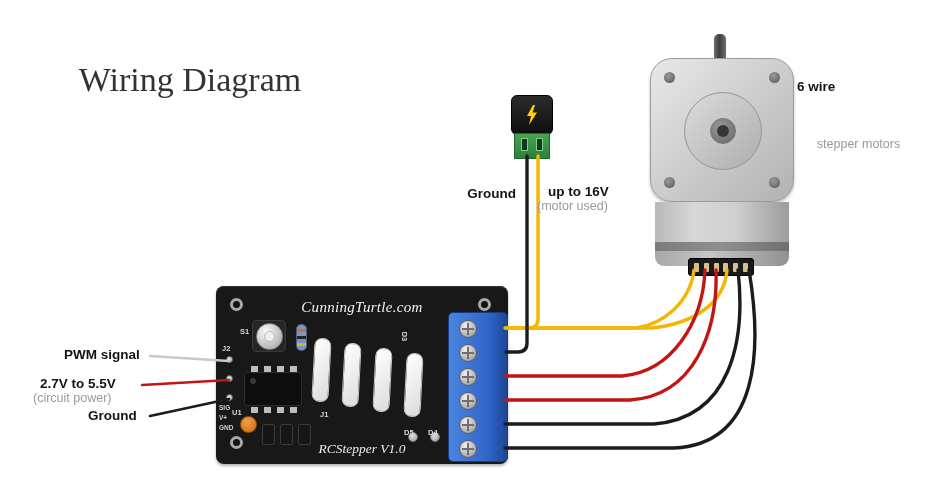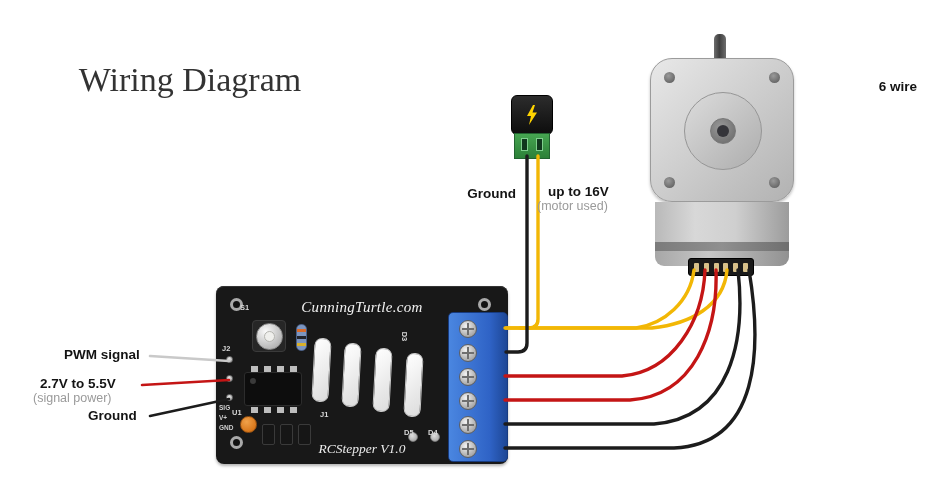--- a/index.html
+++ b/index.html
@@ -32,21 +32,21 @@
   .mhole{width:11px;height:11px;border-radius:50%;background:radial-gradient(circle at 40% 35%,#9a9a9a,#555)}
   .m1{left:13px;top:13px}.m2{right:13px;top:13px}.m3{left:13px;bottom:13px}.m4{right:13px;bottom:13px}
   .motor-ring{left:33px;top:33px;width:78px;height:78px;border-radius:50%;background:linear-gradient(135deg,#dcdcdc,#adadad);border:1px solid #969696}
   .motor-hub{left:59px;top:59px;width:26px;height:26px;border-radius:50%;background:radial-gradient(circle at 40% 35%,#999,#666);border:1px solid #777}
   .motor-hub::after{content:"";position:absolute;left:6px;top:6px;width:12px;height:12px;border-radius:50%;background:#35353a}
   .motor-body{left:7px;top:168px;width:134px;height:40px;background:linear-gradient(90deg,#b9b9b9,#d8d8d8 30%,#cfcfcf 60%,#9c9c9c)}
   .motor-band{left:7px;top:208px;width:134px;height:9px;background:linear-gradient(90deg,#7b7b7b,#8f8f8f,#6f6f6f)}
   .motor-flange{left:7px;top:217px;width:134px;height:15px;background:linear-gradient(90deg,#a7a7a7,#c6c6c6 40%,#919191);border-radius:0 0 9px 9px}
   .motor-connector{left:40px;top:224px;width:66px;height:18px;background:#191919;border:1px solid #000;border-radius:3px;display:flex;align-items:center;justify-content:space-evenly;z-index:3}
   .cpin{position:static!important;width:5px;height:9px;background:#d7c089;border-radius:1px}
-  .motor-type{left:797px;top:78px;width:120px;text-align:right;line-height:1.3;z-index:6}
+  .motor-type{left:797px;top:78px;width:120px;text-align:left;line-height:1.3;z-index:6}
   .motor-type div{position:static}
   .motor-note{left:790px;top:136px;width:137px;text-align:center;line-height:1.3;z-index:6}
   .motor-note div{position:static}
 
   
   .board{left:216px;top:286px;width:292px;height:178px;z-index:2}
   .pcb{left:0;top:0;width:292px;height:178px;background:var(--pcb,#181818);border-radius:8px;box-shadow:inset 0 1px 0 #343434,0 2px 3px rgba(0,0,0,.3)}
   .bhole{width:13px;height:13px;border-radius:50%;background:#111;border:3px solid #a9a9a9}
   .b1{left:14px;top:12px}.b2{left:262px;top:12px}.b3{left:14px;top:150px}.b4{left:262px;top:150px}
   .brand{top:13px;left:20px;width:252px;text-align:center;color:#f2f2f2;font-family:"Liberation Serif",serif;font-style:italic;font-size:15px;letter-spacing:.3px}
@@ -69,21 +69,21 @@
   .sc1{left:192px;top:146px}.sc2{left:214px;top:146px}
   .terminal{left:232px;top:26px;width:60px;height:150px;background:linear-gradient(90deg,#4a86e0 0%,#2f63c6 70%,#1d4796 100%);border:1px solid #173b80;border-radius:5px}
   .screw{left:10px;width:18px;height:18px;border-radius:50%;background:radial-gradient(circle at 38% 32%,#f4f4f4,#b9b9b9 55%,#8d8d8d);border:1px solid #5f5f5f}
   .screw::before{content:"";position:absolute;left:50%;top:2px;bottom:2px;width:2px;background:#6f6f6f;transform:translateX(-50%)}
   .screw::after{content:"";position:absolute;top:50%;left:2px;right:2px;height:2px;background:#6f6f6f;transform:translateY(-50%)}
   .t1{top:7px}.t2{top:31px}.t3{top:55px}.t4{top:79px}.t5{top:103px}.t6{top:127px}
   .pad{width:7px;height:7px;border-radius:50%;background:radial-gradient(circle at 40% 35%,#e8e8e8,#a0a0a0);border:1px solid #777}
   .p1{left:10px;top:70px}.p2{left:10px;top:89px}.p3{left:10px;top:108px}
   .silk{color:#d8d8d8;font-size:7.5px;font-weight:bold}
   .silk-j2{left:6px;top:58px}
-  .silk-s1{left:24px;top:17px}
+  .silk-s1{left:24px;top:41px}
   .silk-d3{left:184px;top:46px;transform:rotate(90deg)}
   .silk-u1{left:16px;top:122px}
   .silk-j1{left:104px;top:124px}
   .silk-d5{left:188px;top:142px}
   .silk-d4{left:212px;top:142px}
   .silk-tiny{font-size:6.5px;color:#cfcfcf;font-weight:bold}
   .silk-sig{left:3px;top:118px}
   .silk-vp{left:3px;top:128px}
   .silk-gnd{left:3px;top:138px}
 
@@ -159,20 +159,21 @@
       <div class="cpin"></div>
       <div class="cpin"></div>
       <div class="cpin"></div>
       <div class="cpin"></div>
     </div>
   </div>
   <div class="lbl motor-type">
     <div>6 wire</div>
   </div>
   <div class="sub motor-note">
+    <div>stepper motors</div>
   </div>
 
   <div class="board">
     <div class="pcb"></div>
     <div class="bhole b1"></div>
     <div class="bhole b2"></div>
     <div class="bhole b3"></div>
     <div class="bhole b4"></div>
     <div class="brand">CunningTurtle.com</div>
 
@@ -228,16 +229,16 @@
     <div class="silk silk-d4">D4</div>
     <div class="silk-tiny silk-sig">SIG</div>
     <div class="silk-tiny silk-vp">V+</div>
     <div class="silk-tiny silk-gnd">GND</div>
 
     <div class="model">RCStepper V1.0</div>
   </div>
 
   <div class="lbl lbl-pwm">PWM signal</div>
   <div class="lbl lbl-circuit-v">2.7V to 5.5V</div>
-  <div class="sub sub-circuit">(signal power)</div>
+  <div class="sub sub-circuit">(circuit power)</div>
   <div class="lbl lbl-ground-left">Ground</div>
 
 </div>
 
 </body></html>

